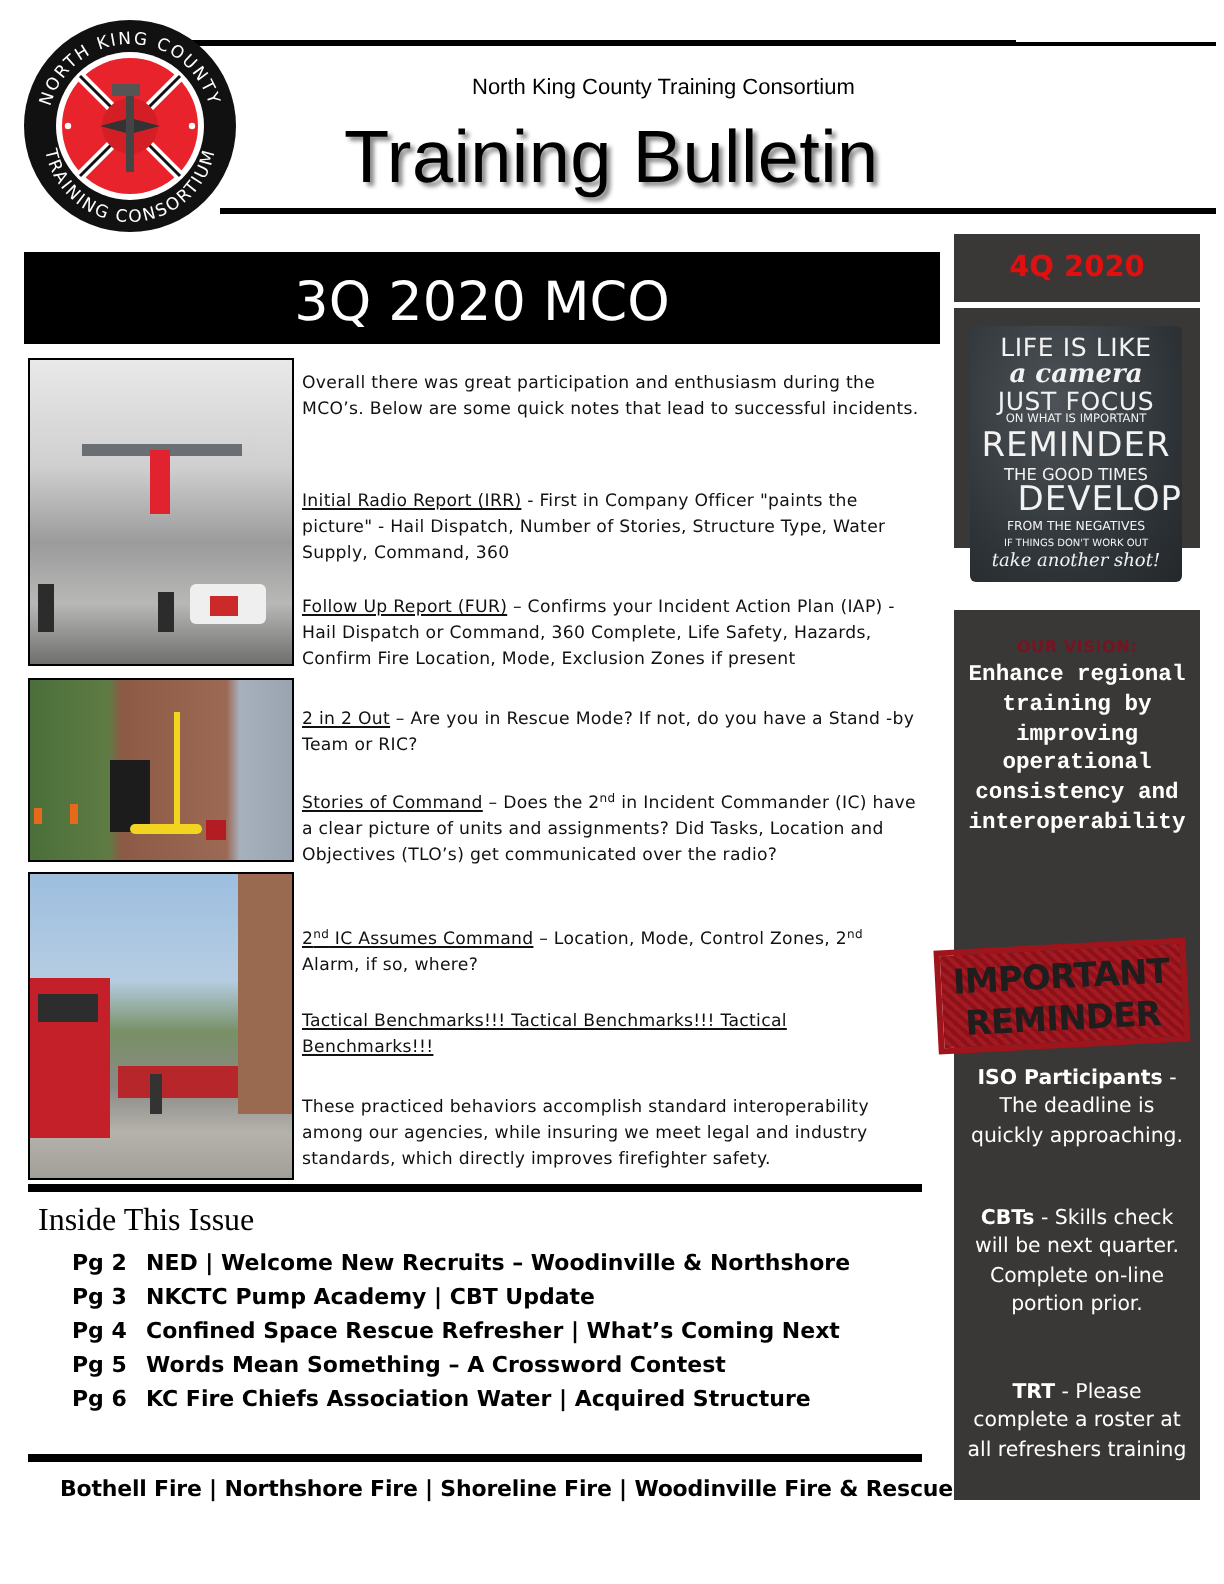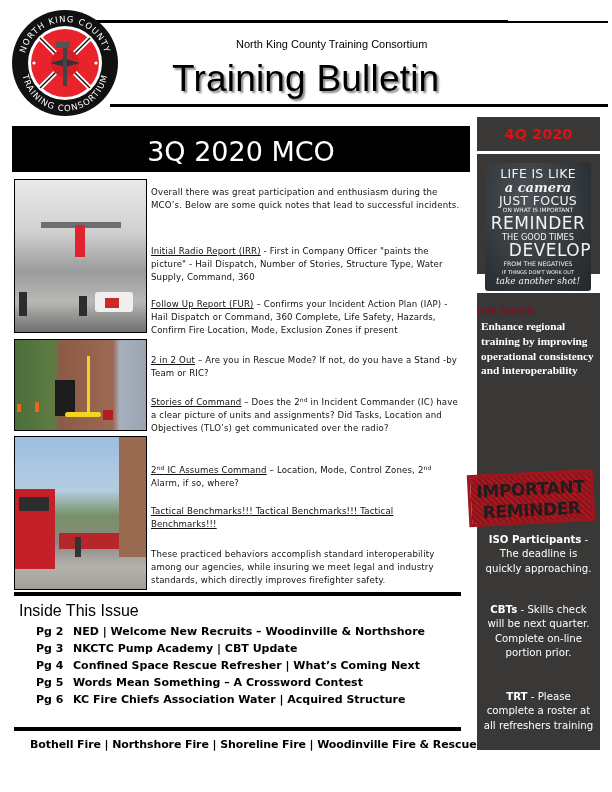--- a/index.html
+++ b/index.html
@@ -25,35 +25,35 @@
   .ph-detail { position: absolute; }
 
   
   .body-text { position: absolute; left: 151px; width: 310px; font-family: "DejaVu Sans", sans-serif; font-size: 8.6px; line-height: 13px; color: #111; letter-spacing: 0.15px; }
   .body-text u { text-decoration: underline; text-decoration-thickness: 1px; }
   sup { font-size: 6px; vertical-align: 3px; line-height: 0; }
 
   .divider-black { position: absolute; left: 14px; height: 4px; background: #000; }
 
   
-  .inside-title { position: absolute; left: 19px; top: 602px; font-family: Liberation Sans, sans-serif; font-size: 16px; color: #000; }
+  .inside-title { position: absolute; left: 19px; top: 602px; font-family: Liberation Serif, serif; font-size: 16px; color: #000; }
   .toc { position: absolute; left: 36px; top: 624px; font-family: "DejaVu Sans", sans-serif; font-size: 11px; font-weight: bold; line-height: 16.9px; color: #000; }
   .toc-row { display: flex; white-space: nowrap; }
   .toc-pg { width: 37px; }
   .footer-depts { position: absolute; left: 30px; top: 738px; font-family: "DejaVu Sans", sans-serif; font-size: 11px; font-weight: bold; color: #000; white-space: nowrap; letter-spacing: -0.1px; }
 
   
   .side-box { position: absolute; left: 477px; width: 123px; background: #3a3836; }
   .q-box { top: 117px; height: 34px; color: #e01010; text-align: center; font-family: "DejaVu Sans", sans-serif; font-weight: bold; font-size: 14.5px; line-height: 34px; }
   .quote-box { top: 154px; height: 120px; }
   .chalk { position: absolute; left: 8px; top: 9px; width: 106px; height: 128px; background: radial-gradient(ellipse at 40% 30%, #4c5257 0%, #2d3236 70%, #24282b 100%); border-radius: 3px; color: #f2f2f2; text-align: center; font-family: "DejaVu Sans", sans-serif; overflow: hidden; }
   .chalk div { white-space: nowrap; line-height: 1; }
-  .vision-box { top: 293px; height: 184px; }
+  .vision-box { top: 305px; height: 184px; text-align: center; }
   .vision-label { color: #7a1220; font-size: 8px; font-weight: bold; margin-top: 14px; letter-spacing: 0.3px; font-family: "DejaVu Sans", sans-serif; }
-  .vision-text { color: #fff; font-size: 11.3px; font-weight: bold; line-height: 14.8px; margin-top: 3px; padding: 0 4px; font-family: Liberation Serif, serif; }
+  .vision-text { color: #fff; font-size: 11.3px; font-weight: bold; line-height: 14.8px; margin-top: 3px; padding: 0 4px; font-family: Liberation Mono, monospace; }
   .notice-box { top: 456px; height: 294px; text-align: center; color: #fff; font-family: "DejaVu Sans", sans-serif; }
   .stamp { position: absolute; left: -9px; top: 16px; width: 126px; height: 52px; transform: rotate(-3deg); border: 3px solid #a0141c; background: repeating-linear-gradient(45deg, #8e1119 0 2px, #a31a22 2px 4px); color: #1e1e1e; font-family: "DejaVu Sans", sans-serif; font-weight: bold; font-size: 17px; line-height: 21px; text-align: center; padding-top: 4px; letter-spacing: -0.4px; }
   .notice { position: absolute; left: 4px; width: 115px; font-size: 10.2px; line-height: 14.3px; }
   .notice b { font-weight: bold; }
 </style>
 </head>
 <body>
 
 <div class="hdr-line-top"></div>
 <div class="hdr-line-top2"></div>

